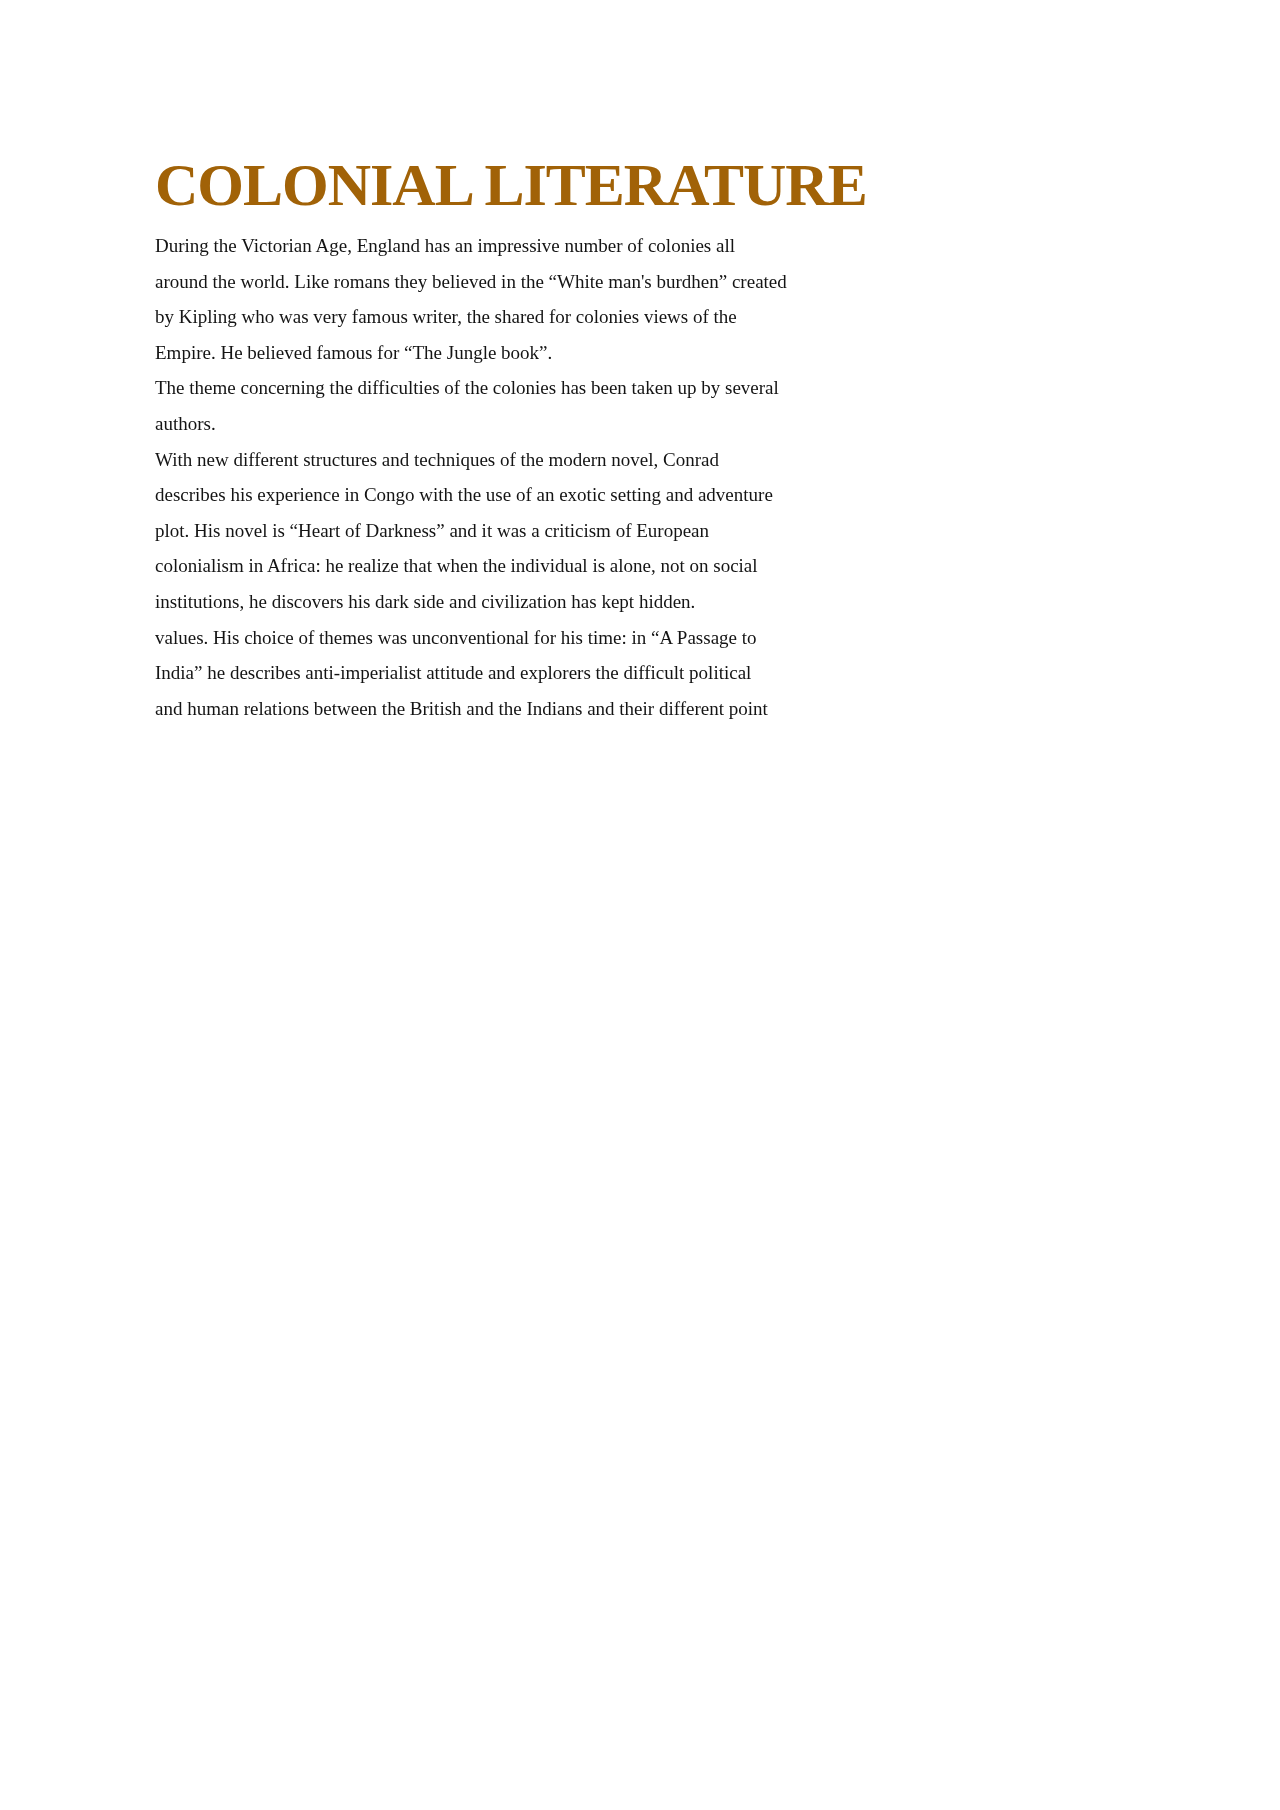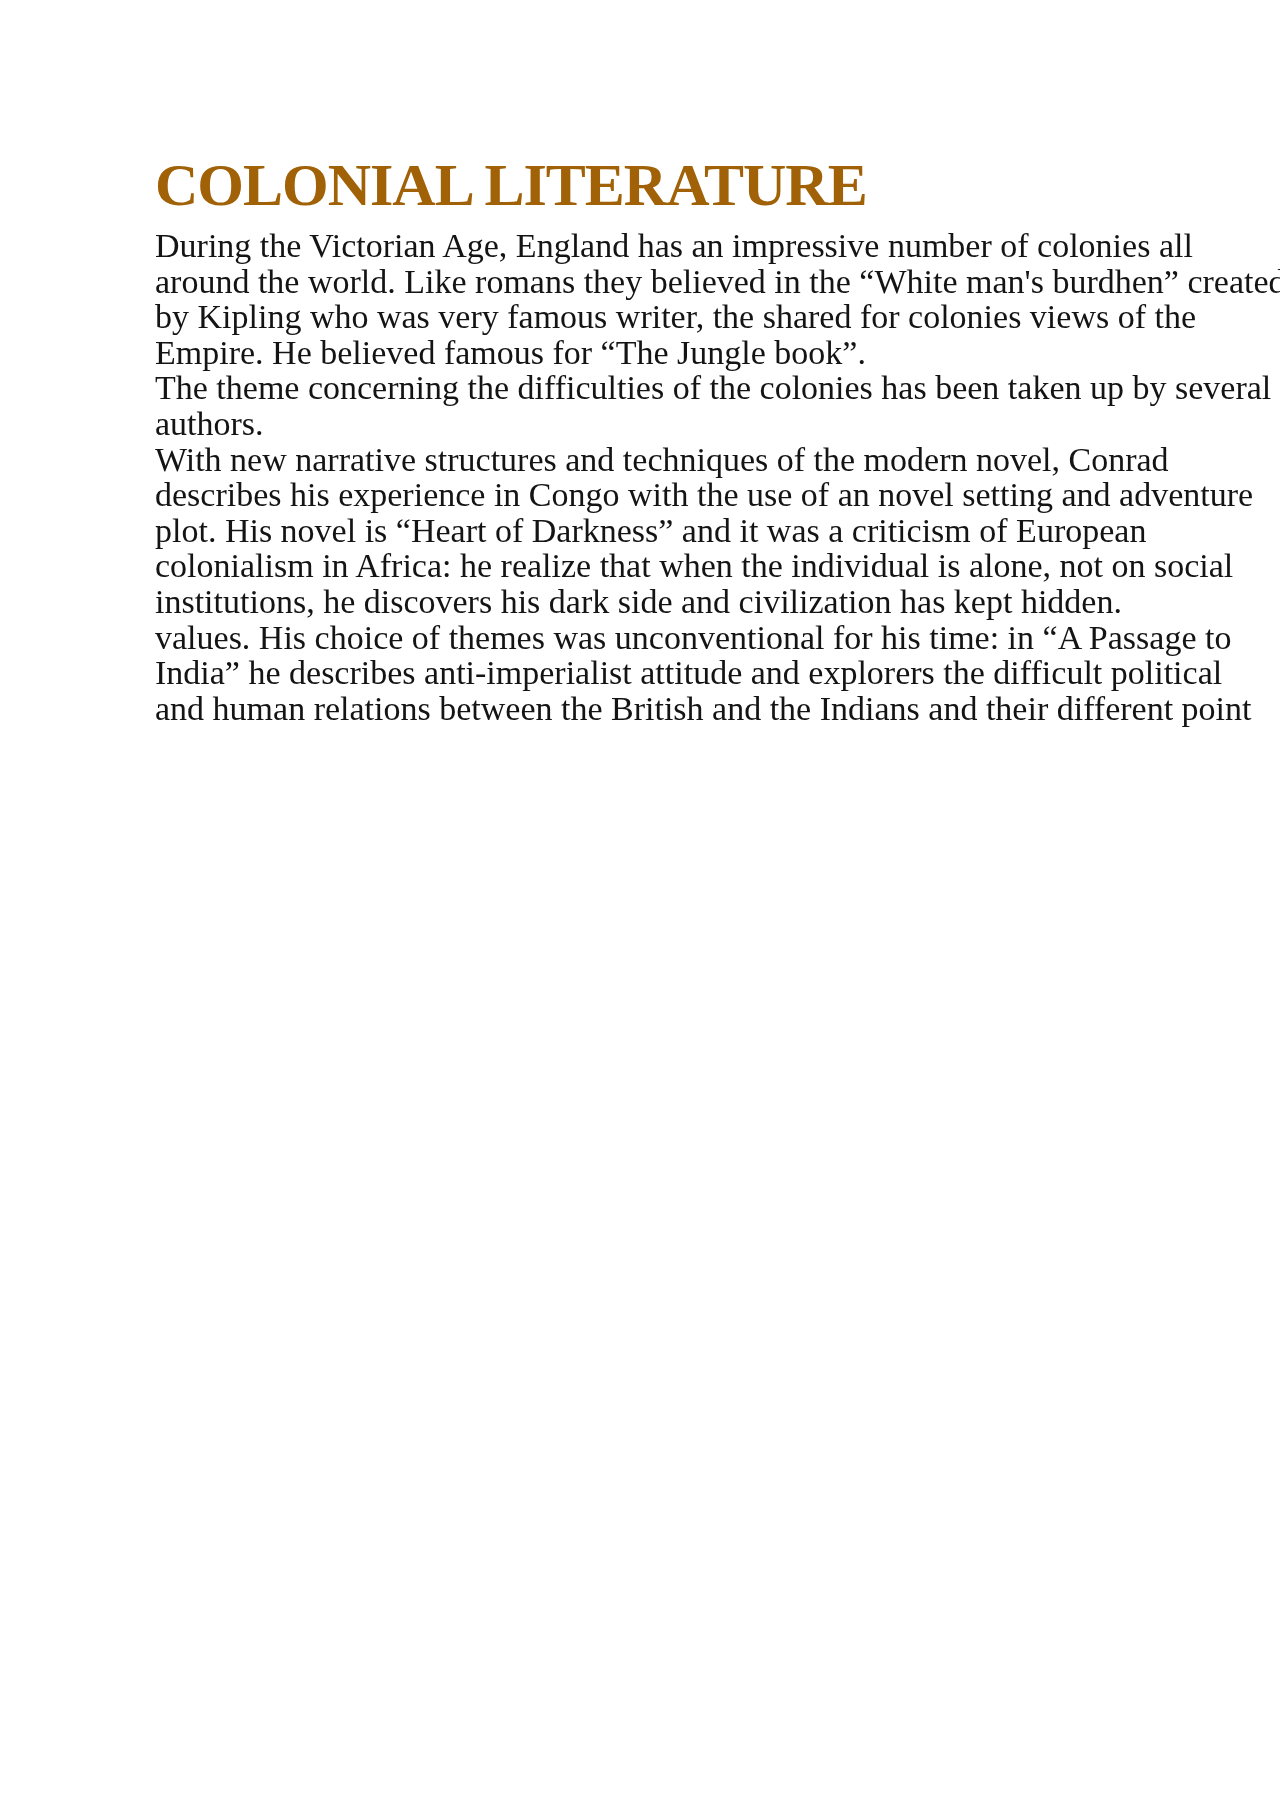--- a/index.html
+++ b/index.html
@@ -25,21 +25,21 @@
       font-family: "Liberation Serif", "DejaVu Serif", serif;
       font-weight: bold;
       font-size: 60px;
       line-height: 70px;
       letter-spacing: -1px;
       margin: 0 0 8px 0;
       color: #a16207;
     }
     .body-text {
       font-family: "Liberation Serif", "DejaVu Serif", serif;
-      font-size: 34px;
+      font-size: 19px;
       line-height: 35.6px;
       margin: 0;
       color: #141414;
     }
     .line {
       display: block;
       white-space: nowrap;
     }
   </style>
 </head>
@@ -47,22 +47,22 @@
 
 <div class="page">
   <h1 class="title">COLONIAL LITERATURE</h1>
   <p class="body-text">
     <span class="line">During the Victorian Age, England has an impressive number of colonies all</span>
     <span class="line">around the world. Like romans they believed in the “White man's burdhen” created</span>
     <span class="line">by Kipling who was very famous writer, the shared for colonies views of the</span>
     <span class="line">Empire. He believed famous for “The Jungle book”.</span>
     <span class="line">The theme concerning the difficulties of the colonies has been taken up by several</span>
     <span class="line">authors.</span>
-    <span class="line">With new narrative structures and techniques of the modern novel, Conrad</span>
-    <span class="line">describes his experience in Congo with the use of an novel setting and adventure</span>
+    <span class="line">With new different structures and techniques of the modern novel, Conrad</span>
+    <span class="line">describes his experience in Congo with the use of an exotic setting and adventure</span>
     <span class="line">plot. His novel is “Heart of Darkness” and it was a criticism of European</span>
     <span class="line">colonialism in Africa: he realize that when the individual is alone, not on social</span>
     <span class="line">institutions, he discovers his dark side and civilization has kept hidden.</span>
     <span class="line">values. His choice of themes was unconventional for his time: in “A Passage to</span>
     <span class="line">India” he describes anti-imperialist attitude and explorers the difficult political</span>
     <span class="line">and human relations between the British and the Indians and their different point</span>
   </p>
 </div>
 
 </body></html>

